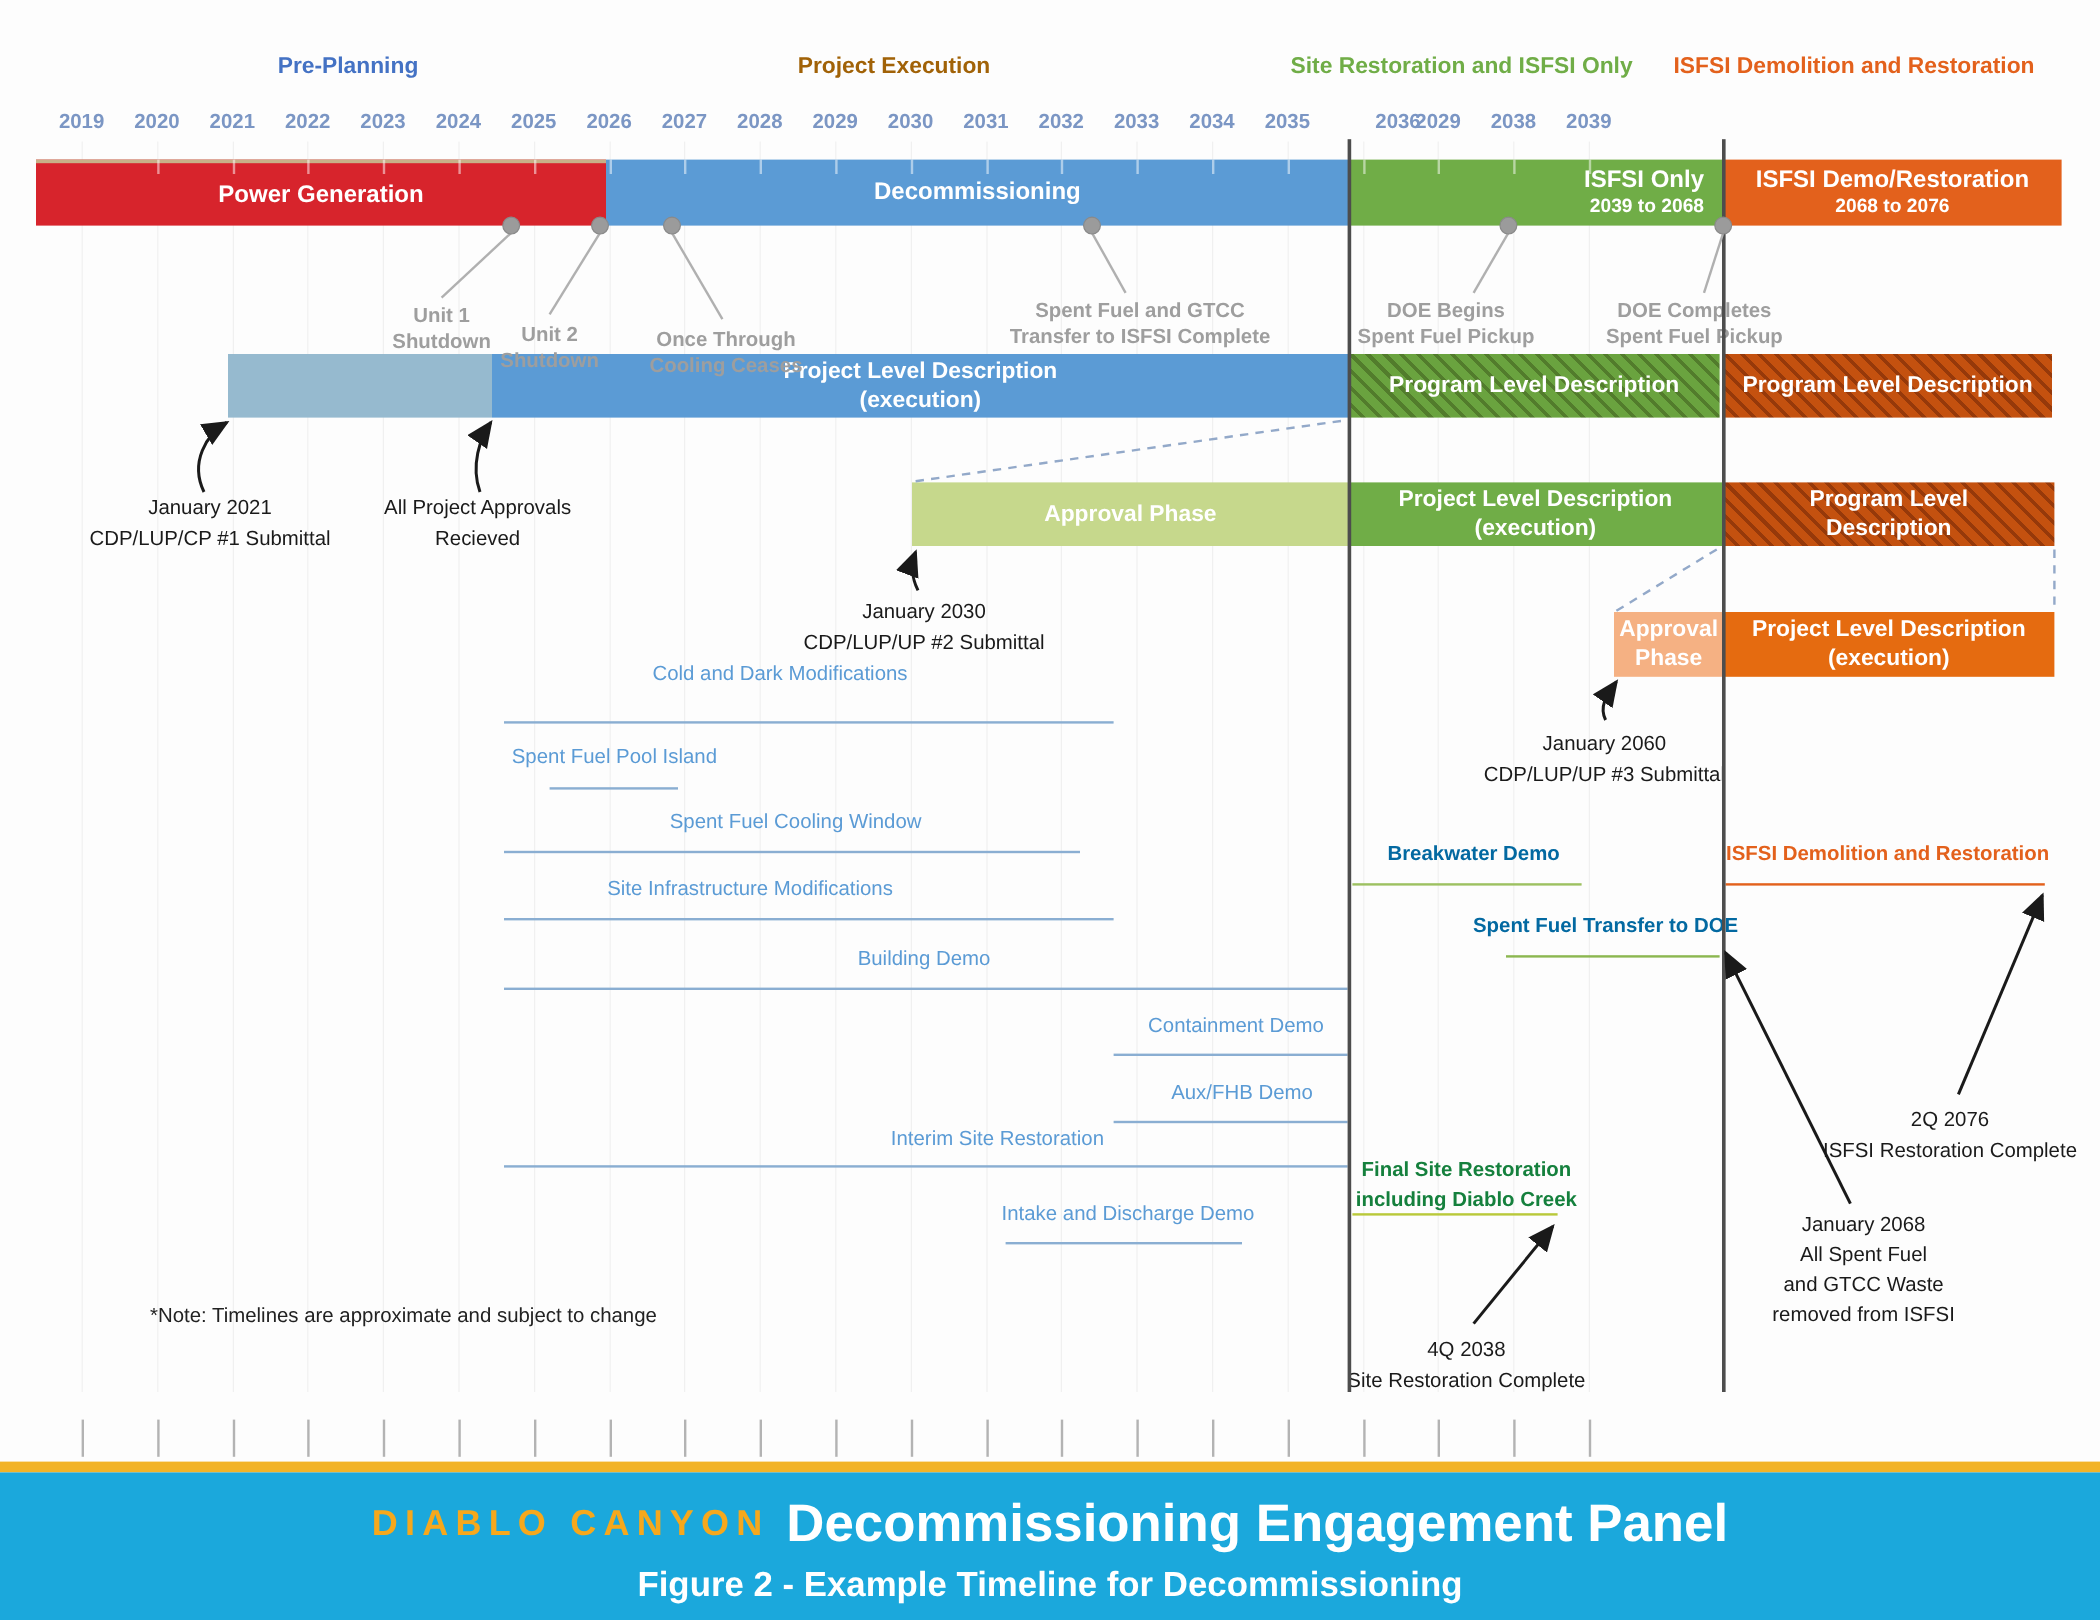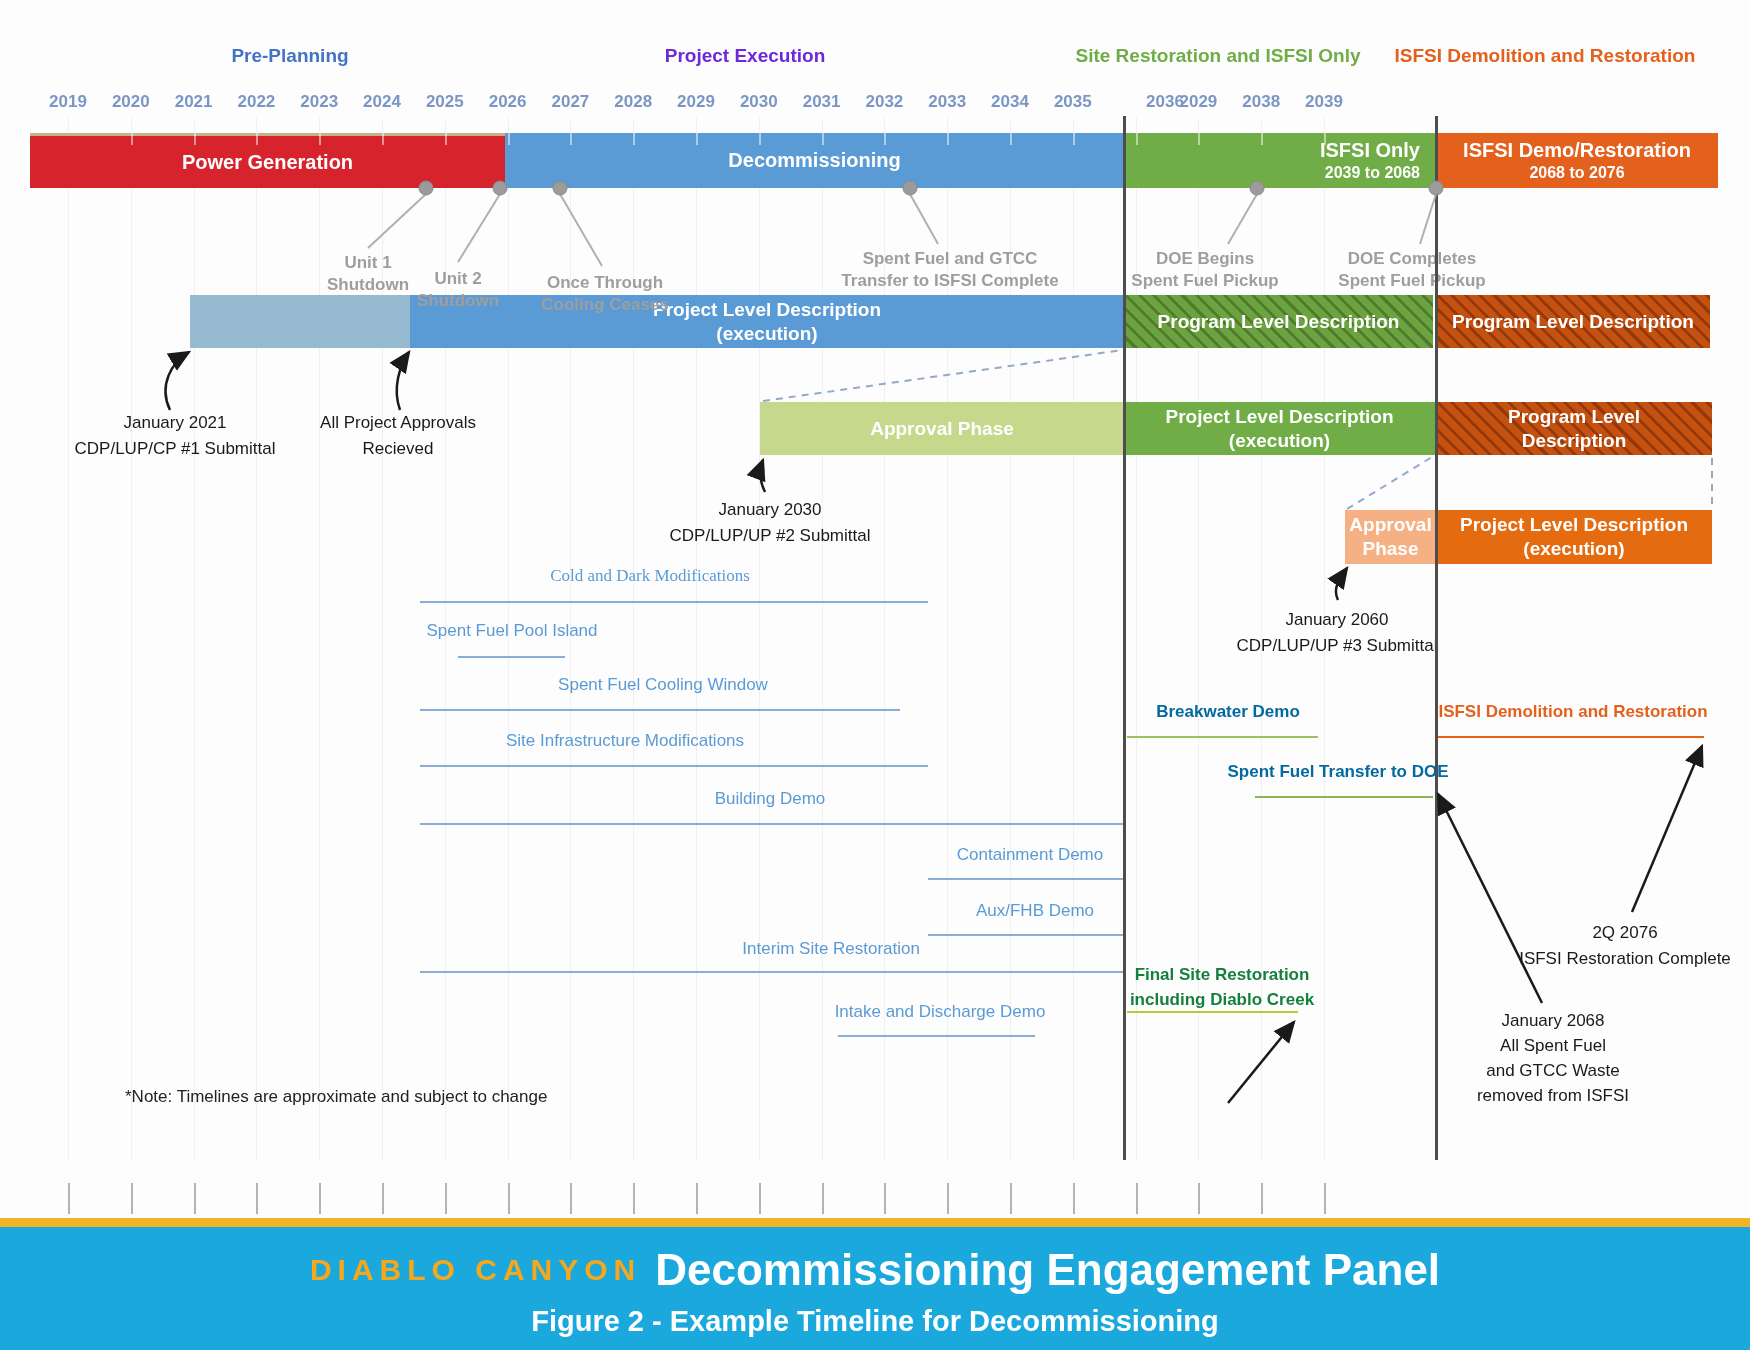--- a/index.html
+++ b/index.html
@@ -71,21 +71,21 @@
       <div class="gridline" style="left: 947.2px;"></div>
       <div class="gridline" style="left: 1010px;"></div>
       <div class="gridline" style="left: 1072.8px;"></div>
       <div class="gridline" style="left: 1135.6px;"></div>
       <div class="gridline" style="left: 1198.4px;"></div>
       <div class="gridline" style="left: 1261.2px;"></div>
       <div class="gridline" style="left: 1324px;"></div>
     </div>
 
   <div class="phase-header" style="left:165px;width:250px;color:#4472c4;">Pre-Planning</div>
-  <div class="phase-header" style="left:620px;width:250px;color:#6d28d9;">Project Execution</div>
+  <div class="phase-header" style="left:620px;width:250px;color:#a16207;">Project Execution</div>
   <div class="phase-header" style="left:1048px;width:340px;color:#70ad47;">Site Restoration and ISFSI Only</div>
   <div class="phase-header" style="left:1360px;width:370px;color:#e3611c;">ISFSI Demolition and Restoration</div>
 
   <div id="year-row">
       <span class="year-label" style="left: 38px;">2019</span>
       <span class="year-label" style="left: 100.8px;">2020</span>
       <span class="year-label" style="left: 163.6px;">2021</span>
       <span class="year-label" style="left: 226.4px;">2022</span>
       <span class="year-label" style="left: 289.2px;">2023</span>
       <span class="year-label" style="left: 352px;">2024</span>
@@ -199,22 +199,24 @@
   <div class="callout" style="left:645px;top:497px;width:250px;">January 2030
 CDP/LUP/UP #2 Submittal</div>
   <div class="callout" style="left:1212px;top:607px;width:250px;">January 2060
 CDP/LUP/UP #3 Submittal</div>
   <div class="callout" style="left:1443px;top:1008px;width:220px;line-height:25px;">January 2068
 All Spent Fuel
 and GTCC Waste
 removed from ISFSI</div>
   <div class="callout" style="left:1485px;top:920px;width:280px;">2Q 2076
 ISFSI Restoration Complete</div>
-
-  <div class="task-label task-blue" style="left:500px;top:563px;width:300px;font-family:Liberation Serif, serif;">Cold and Dark Modifications</div>
+  <div class="callout" style="left:1092px;top:1112px;width:260px;">4Q 2038
+Site Restoration Complete</div>
+
+  <div class="task-label task-blue" style="left:500px;top:549px;width:300px;">Cold and Dark Modifications</div>
   <div class="task-line" style="left:420px;top:601px;width:508px;background:#8aaed2;"></div>
   <div class="task-label task-blue" style="left:412px;top:618px;width:200px;">Spent Fuel Pool Island</div>
   <div class="task-line" style="left:458px;top:656px;width:107px;background:#8aaed2;"></div>
   <div class="task-label task-blue" style="left:513px;top:672px;width:300px;">Spent Fuel Cooling Window</div>
   <div class="task-line" style="left:420px;top:709px;width:480px;background:#8aaed2;"></div>
   <div class="task-label task-blue" style="left:455px;top:728px;width:340px;">Site Infrastructure Modifications</div>
   <div class="task-line" style="left:420px;top:765px;width:508px;background:#8aaed2;"></div>
   <div class="task-label task-blue" style="left:670px;top:786px;width:200px;">Building Demo</div>
   <div class="task-line" style="left:420px;top:823px;width:703px;background:#8aaed2;"></div>
   <div class="task-label task-blue" style="left:905px;top:842px;width:250px;">Containment Demo</div>

